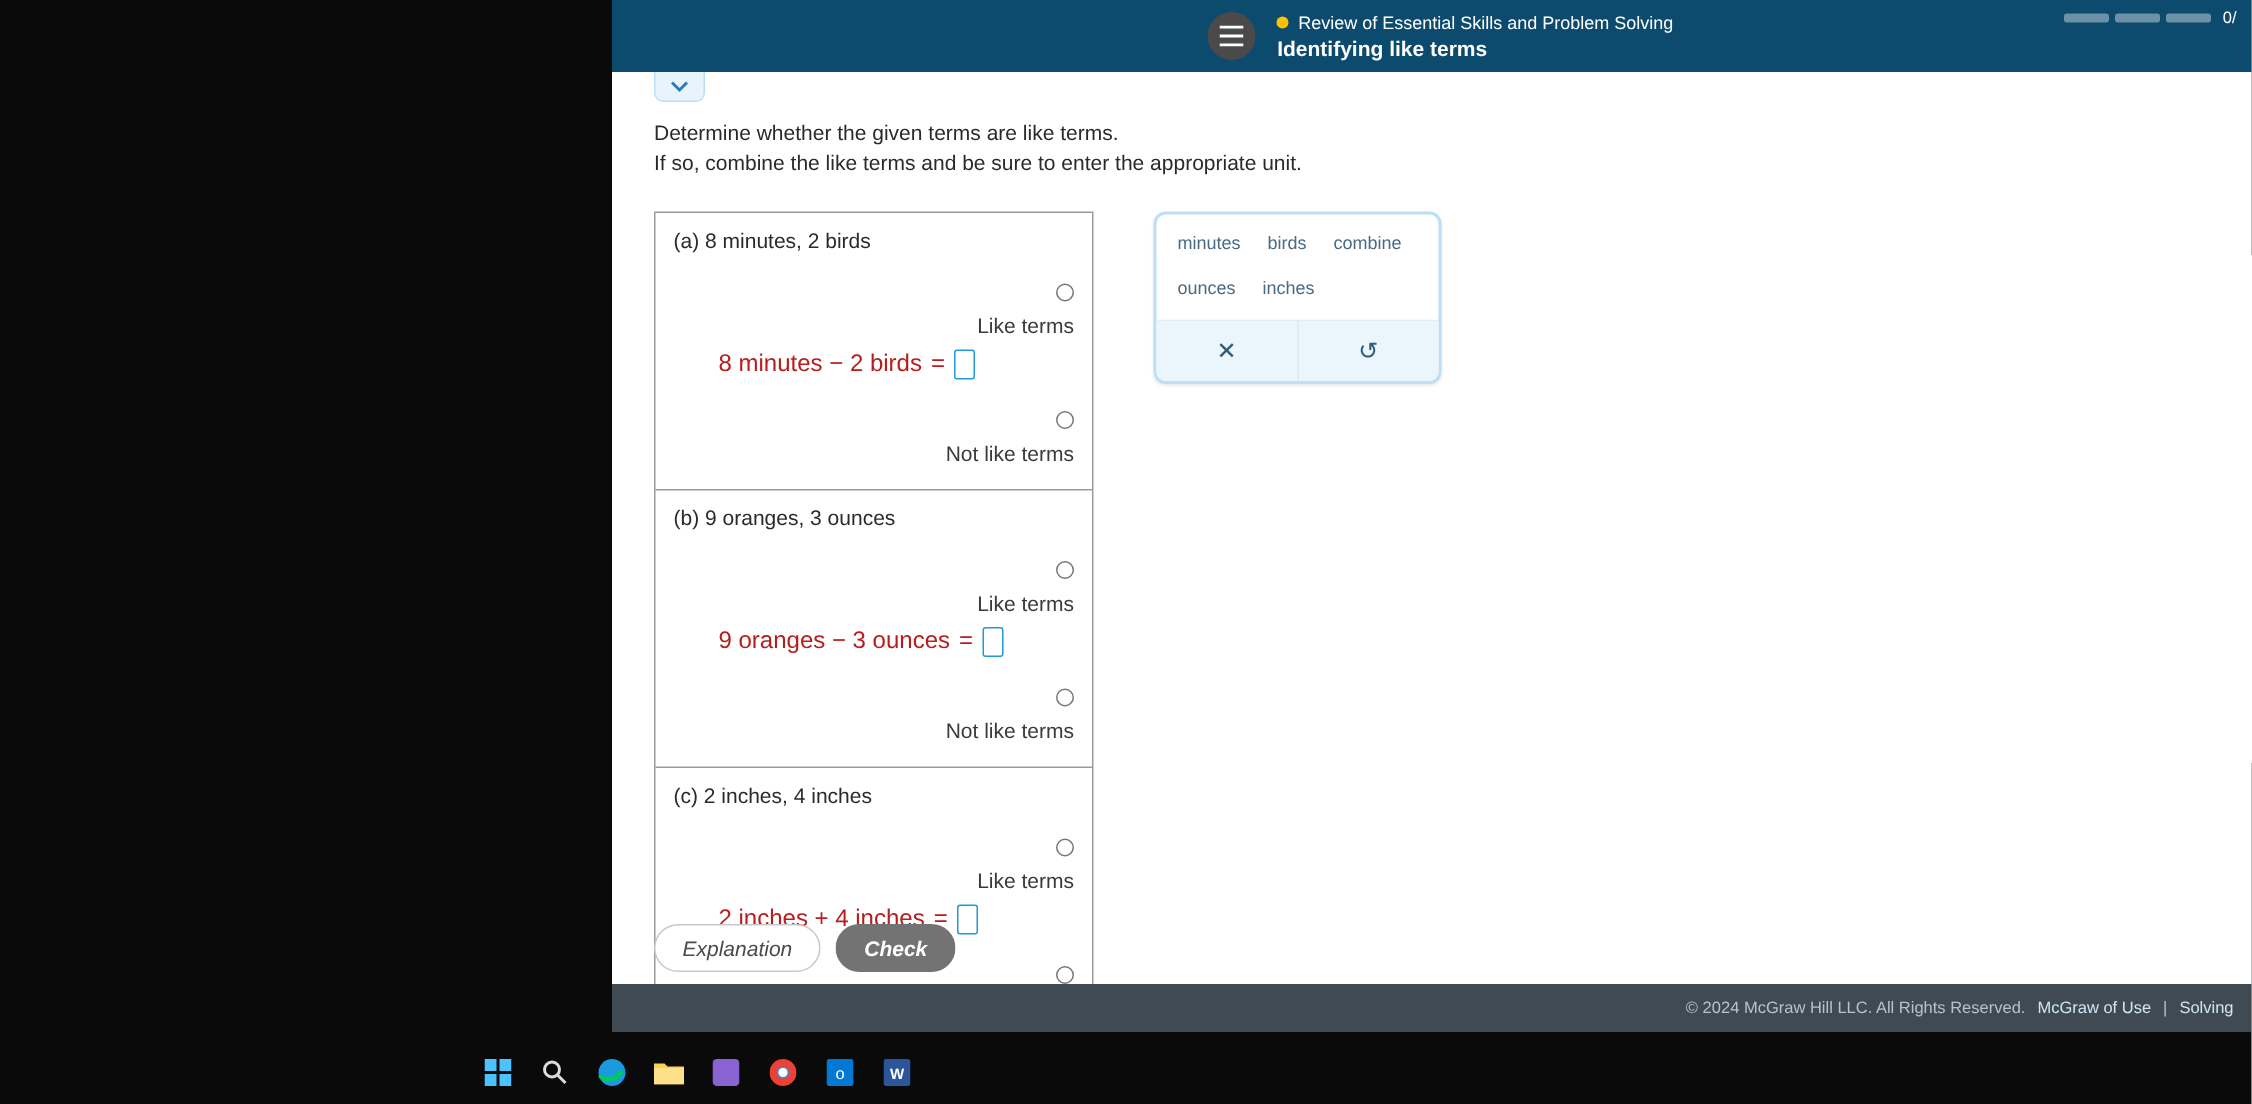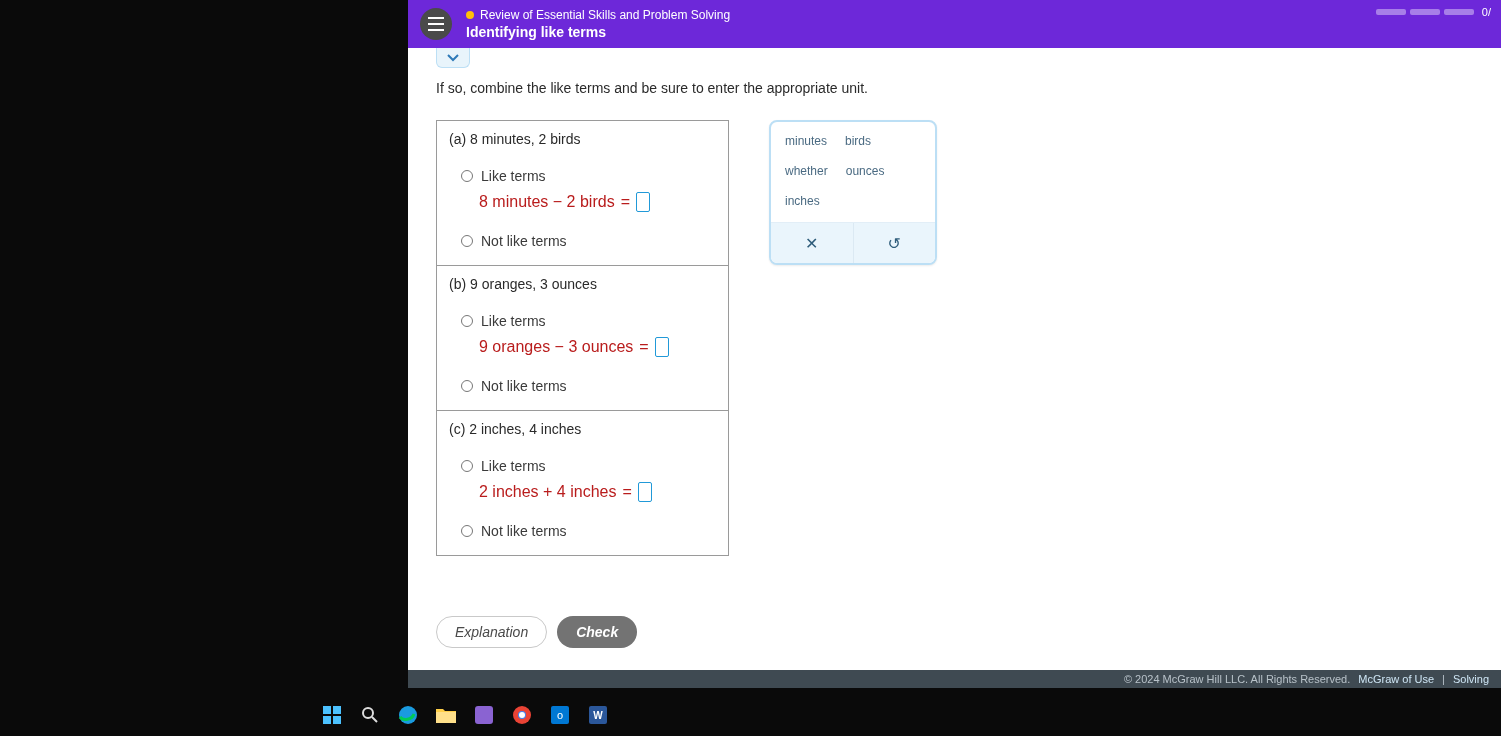--- a/index.html
+++ b/index.html
@@ -1,20 +1,20 @@
 <!DOCTYPE html>
 <html><head>
 <meta charset="utf-8">
 <style>
 * { margin: 0; padding: 0; box-sizing: border-box; font-family: Arial, Helvetica, sans-serif; }
 body { background: #0a0a0a; width: 1501px; height: 736px; overflow: hidden; position: relative; }
 
 .app-window { position: absolute; left: 408px; top: 0; right: 0; bottom: 48px; background: #ffffff; }
 
-.header { background: #6d28d9; color: #fff; padding: 8px 0 8px 12px; display: flex; align-items: center; position: relative; }
+.header { background: #0c4a6e; color: #fff; padding: 8px 0 8px 12px; display: flex; align-items: center; position: relative; justify-content: center; }
 .menu-btn { width: 32px; height: 32px; border-radius: 50%; background: #4a4a4a; display: flex; align-items: center; justify-content: center; margin-right: 14px; cursor: pointer; }
 .menu-btn svg { width: 16px; height: 14px; }
 .header-text { display: flex; flex-direction: column; }
 .header-text .line1 { font-size: 12px; display: flex; align-items: center; gap: 6px; }
 .header-text .line1 .dot { width: 8px; height: 8px; background: #ffc107; border-radius: 50%; display: inline-block; }
 .header-text .line2 { font-size: 14px; font-weight: bold; margin-top: 2px; }
 .header-progress { position: absolute; right: 10px; top: 6px; display: flex; gap: 4px; align-items: center; }
 .header-progress .seg { width: 30px; height: 6px; background: rgba(255,255,255,0.4); border-radius: 2px; }
 .header-progress .txt { color: #fff; font-size: 11px; margin-left: 4px; }
 
@@ -23,38 +23,38 @@
 .collapse-tab svg { width: 12px; height: 8px; }
 
 .instructions { color: #2a2a2a; font-size: 14px; line-height: 1.45; margin-bottom: 22px; }
 
 .work-row { display: flex; gap: 40px; align-items: flex-start; }
 
 .problem-box { border: 1px solid #9a9a9a; width: 293px; }
 .sub { border-bottom: 1px solid #9a9a9a; padding: 10px 12px 10px 12px; }
 .sub:last-child { border-bottom: none; }
 .sub-head { color: #2a2a2a; font-size: 14px; margin-bottom: 10px; }
-.opt { display: flex; align-items: center; gap: 8px; color: #3a3a3a; font-size: 14px; margin: 21px 0 6px 12px; cursor: pointer; }
+.opt { display: flex; align-items: flex-end; gap: 8px; color: #3a3a3a; font-size: 14px; margin: 21px 0 6px 12px; cursor: pointer; flex-direction: column; }
 .opt .radio { width: 12px; height: 12px; border: 1.5px solid #777; border-radius: 50%; }
 .expr-line { font-family: 'Times New Roman', serif; font-size: 16px; color: #b91c1c; margin: 8px 0 12px 30px; display: flex; align-items: center; gap: 6px; }
 .ans-slot { display: inline-block; width: 14px; height: 20px; border: 1.5px solid #2199d8; border-radius: 2px; background: #fff; cursor: text; }
 
-.keypad { border: 2px solid #bcdff5; border-radius: 8px; padding: 12px 14px 0 14px; background: #fff; width: 168px; box-shadow: 0 1px 2px rgba(0,0,0,0.08); }
+.keypad { border: 2px solid #bcdff5; border-radius: 8px; padding: 12px 14px 0 14px; background: #fff; width: 192px; box-shadow: 0 1px 2px rgba(0,0,0,0.08); }
 .keypad-grid { display: flex; flex-wrap: wrap; gap: 16px 18px; font-size: 12px; color: #4a6a82; margin-bottom: 14px; }
 .keypad-grid .unit { cursor: pointer; }
 .keypad-actions { display: flex; border-top: 1px solid #e2eef7; background:#eaf5fc; margin: 0 -14px; border-radius: 0 0 6px 6px; }
 .keypad-actions .kact { flex: 1; height: 40px; display: flex; align-items: center; justify-content: center; cursor: pointer; color: #2e5c7a; font-size: 16px; }
 .keypad-actions .kact:first-child { border-right: 1px solid #dbe9f3; }
 
 .action-bar { position: absolute; left: 28px; bottom: 12px; display: flex; gap: 10px; align-items: center; }
 .btn { border-radius: 18px; padding: 7px 18px; font-size: 14px; cursor: pointer; border: 1px solid transparent; font-style: italic; }
 .btn.explain { background: #fff; border-color: #c9c9c9; color: #4a4a4a; }
 .btn.check { background: #737373; color: #fff; font-weight: bold; }
 
-.footer { position: absolute; bottom: 0; left: 0; right: 0; height: 18px; background: #3f4a52; color: #b8c2c9; font-size: 11px; display: flex; align-items: center; justify-content: flex-end; padding: 0 12px; gap: 8px; }
+.footer { position: absolute; bottom: 0; left: 0; right: 0; height: 32px; background: #3f4a52; color: #b8c2c9; font-size: 11px; display: flex; align-items: center; justify-content: flex-end; padding: 0 12px; gap: 8px; }
 .footer a { color: #cfe6f5; text-decoration: none; cursor: pointer; }
 
 .taskbar { position: absolute; left: 300px; bottom: 0; height: 42px; display: flex; align-items: center; gap: 14px; padding: 0 20px; }
 .taskbar .ticon { width: 24px; height: 24px; display: flex; align-items: center; justify-content: center; cursor: pointer; color:#ddd; }
 </style>
 </head>
 <body>
 
 <div class="app-window">
 
@@ -80,20 +80,21 @@
   </div>
 
   <div class="content">
     <div class="collapse-tab">
       <svg viewBox="0 0 12 8">
           <path d="M1 1l5 5 5-5" stroke="#2e7ab8" stroke-width="2" fill="none"></path>
         </svg>
     </div>
 
     <div class="instructions">
+      <div>Determine whether the given terms are like terms.</div>
       <div>If so, combine the like terms and be sure to enter the appropriate unit.</div>
     </div>
 
     <div class="work-row">
 
       <div class="problem-box">
 
         <div class="sub">
           <div class="sub-head">
             <span>(a)</span>
@@ -153,21 +154,21 @@
             <span>Not like terms</span>
           </div>
         </div>
 
       </div>
 
       <div class="keypad">
         <div class="keypad-grid">
           <span class="unit">minutes</span>
           <span class="unit">birds</span>
-          <span class="unit">whether</span>
+          <span class="unit">combine</span>
           <span class="unit">ounces</span>
           <span class="unit">inches</span>
         </div>
         <div class="keypad-actions">
           <div class="kact">
             <span>✕</span>
           </div>
           <div class="kact">
             <span>↺</span>
           </div>

